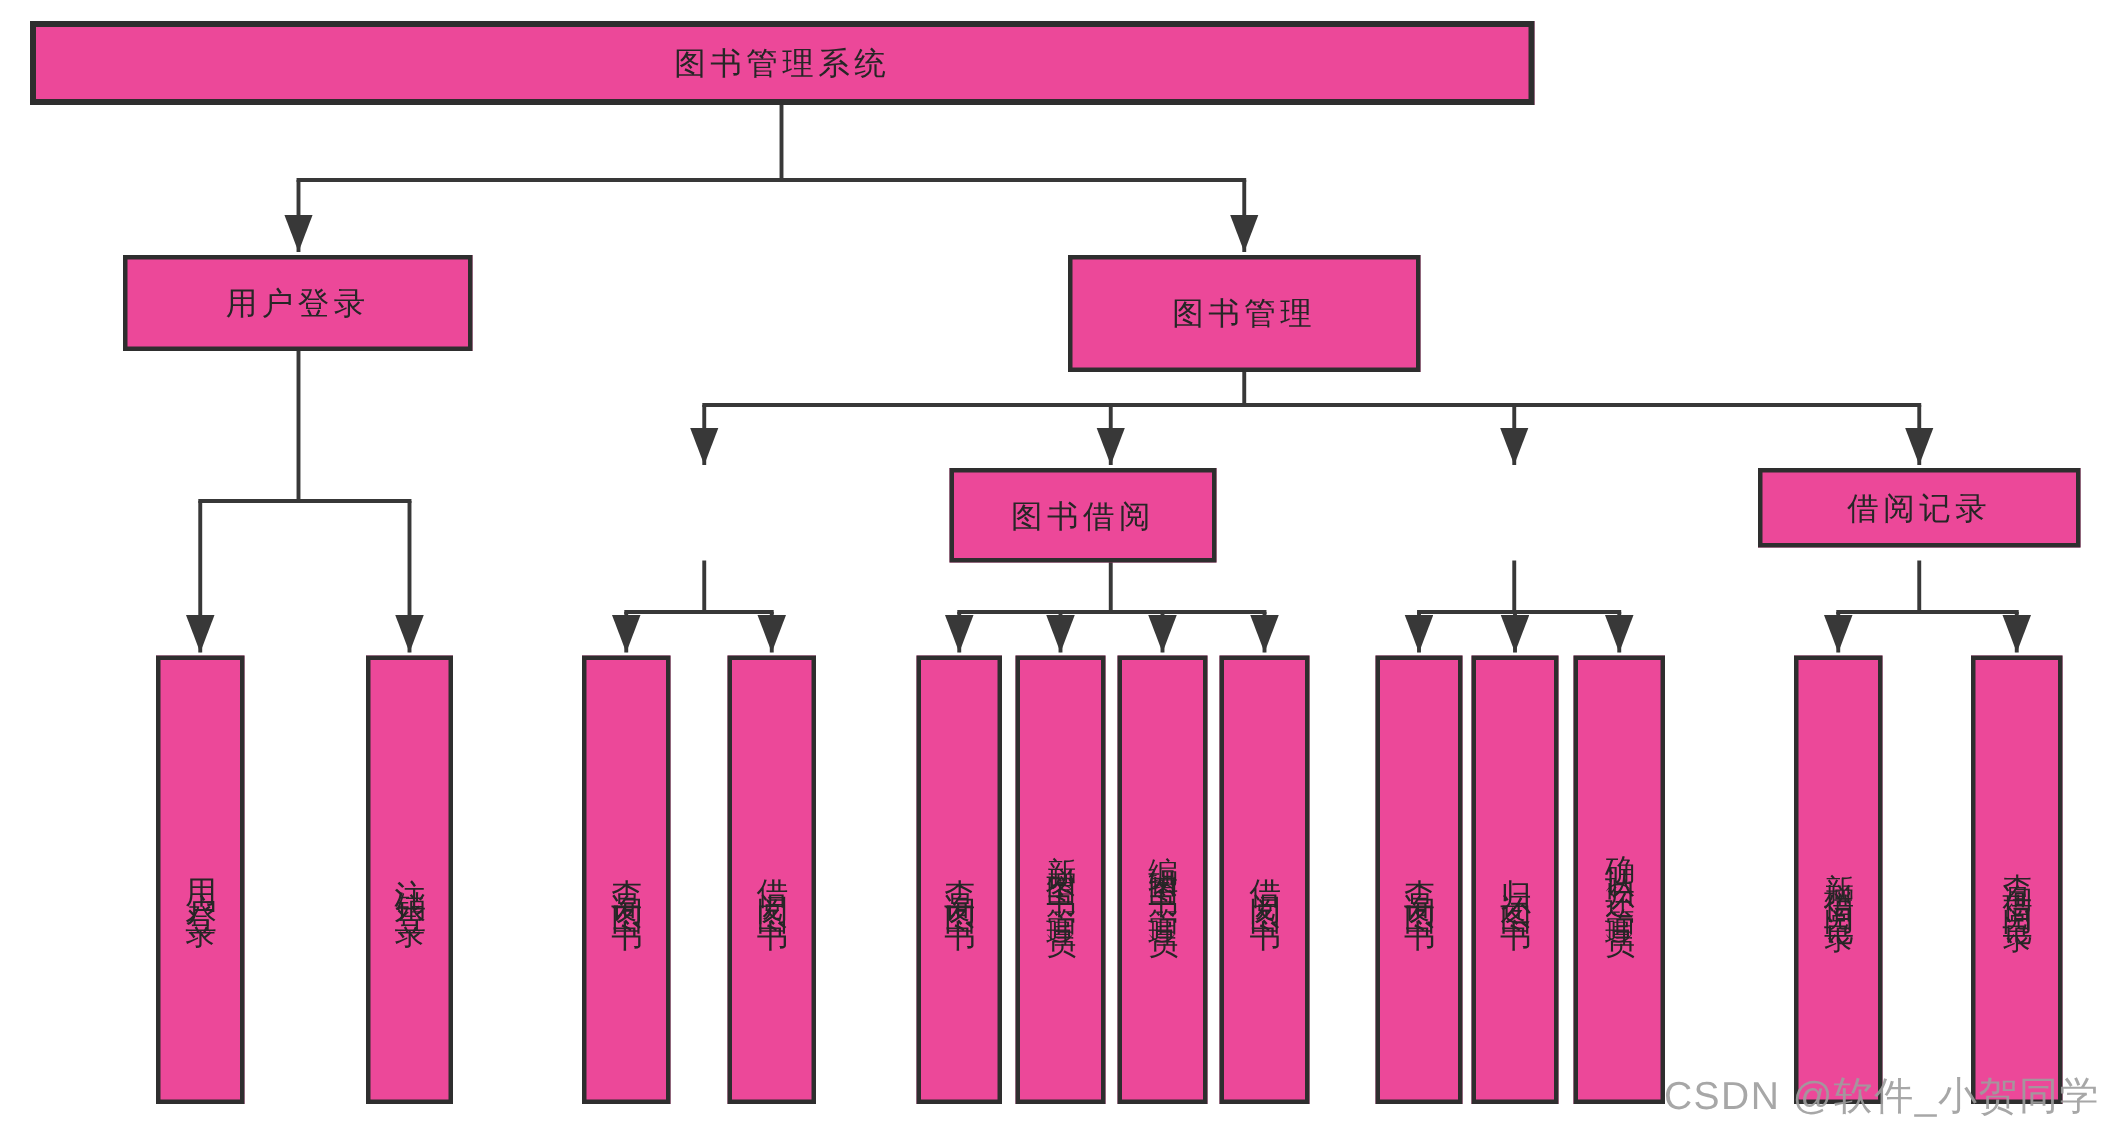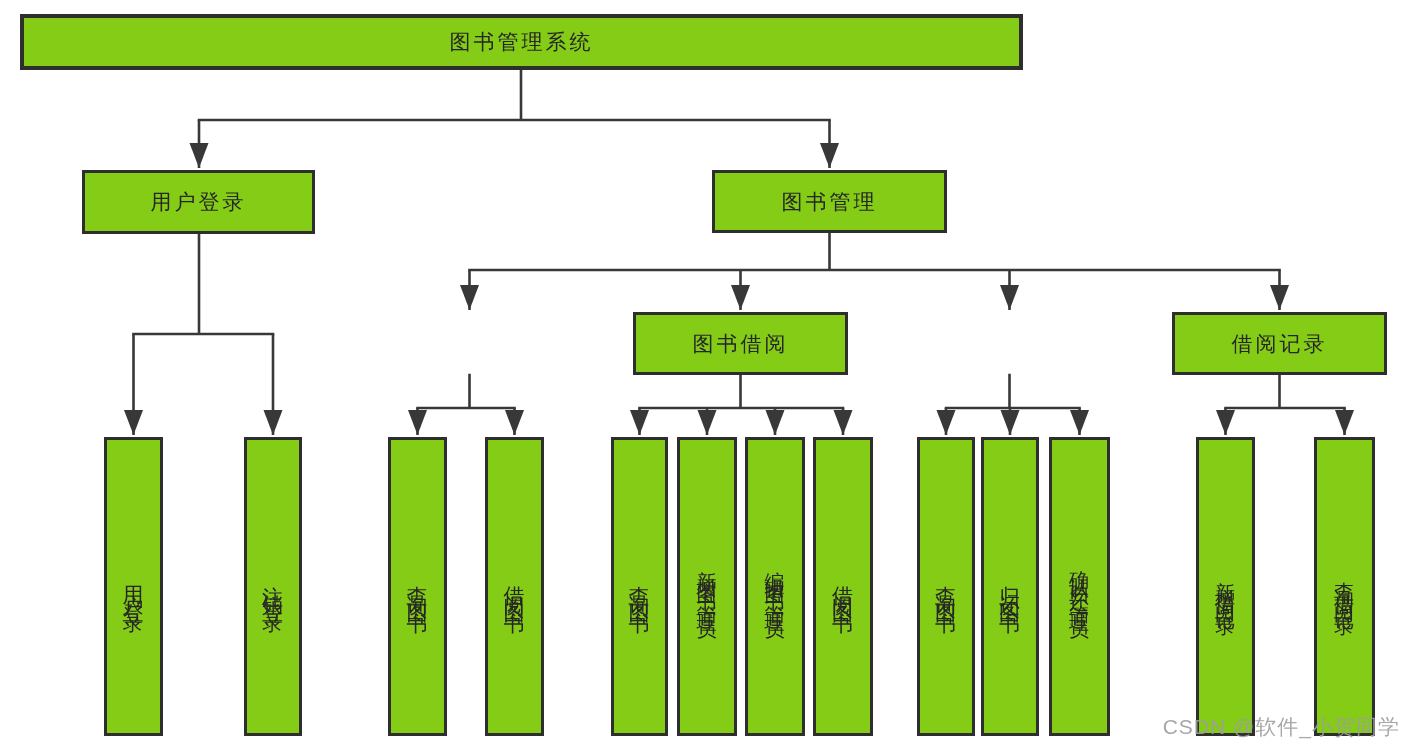--- a/index.html
+++ b/index.html
@@ -12,21 +12,21 @@
     background: #ffffff;
     overflow: hidden;
   }
   .connectors {
     position: absolute;
     left: 0; top: 0;
     width: 1405px; height: 747px;
   }
   .node {
     position: absolute;
-    background: #84cc16;
+    background: #ec4899;
     border: 3px solid #2e2e2e;
     display: flex;
     align-items: center;
     justify-content: center;
     color: #262626;
   }
   .hnode span {
     font-size: 21px;
     letter-spacing: 3px;
     white-space: nowrap;
@@ -40,21 +40,21 @@
     letter-spacing: 9px;
     line-height: 1;
     color: #262626;
     white-space: nowrap;
   }
   .leaf.long span { letter-spacing: 7px; font-size: 20px; }
   .watermark {
     position: absolute;
     right: 5px;
     top: 713px;
-    font-size: 21px;
+    font-size: 26px;
     color: #9e9e9e;
     letter-spacing: 1px;
     opacity: 0.9;
     z-index: 5;
     white-space: nowrap;
   }
 </style>
 </head>
 <body>
 
@@ -102,28 +102,28 @@
     <path d="M1344.5 408 V435" fill="none" stroke="#383838" stroke-width="2.6" marker-end="url(#arrow)"></path>
   </svg>
 
   <div class="node hnode" style="left:20px; top:14px; width:1003px; height:56px; border-width:4px;">
     <span>图书管理系统</span>
   </div>
 
   <div class="node hnode" style="left:82px; top:170px; width:233px; height:64px;">
     <span>用户登录</span>
   </div>
-  <div class="node hnode" style="left:712px; top:170px; width:235px; height:63px;">
+  <div class="node hnode" style="left:712px; top:170px; width:235px; height:78px;">
     <span>图书管理</span>
   </div>
 
-  <div class="node hnode" style="left:633px; top:312px; width:215px; height:63px;">
+  <div class="node hnode" style="left:633px; top:312px; width:178px; height:63px;">
     <span>图书借阅</span>
   </div>
-  <div class="node hnode" style="left:1172px; top:312px; width:215px; height:63px;">
+  <div class="node hnode" style="left:1172px; top:312px; width:215px; height:53px;">
     <span>借阅记录</span>
   </div>
 
   <div class="node leaf" style="left:104px; top:437px; width:59px; height:299px;">
     <span>用户登录</span>
   </div>
   <div class="node leaf" style="left:244px; top:437px; width:58px; height:299px;">
     <span>注销登录</span>
   </div>
 

